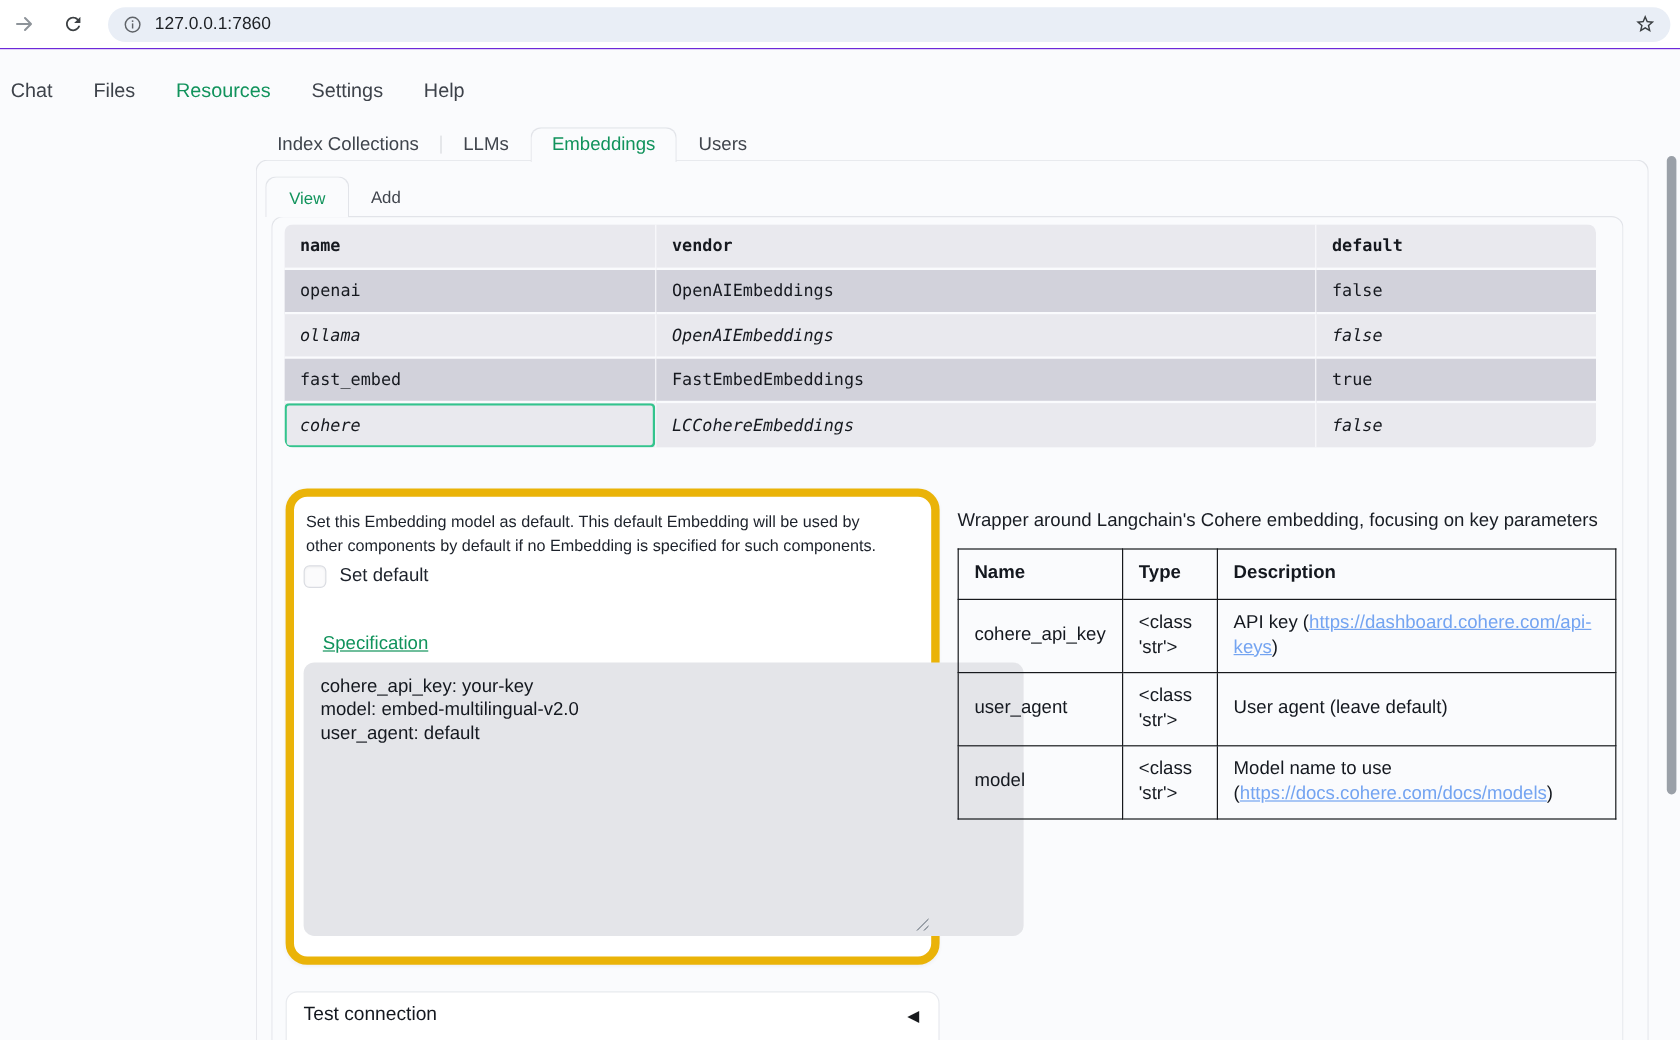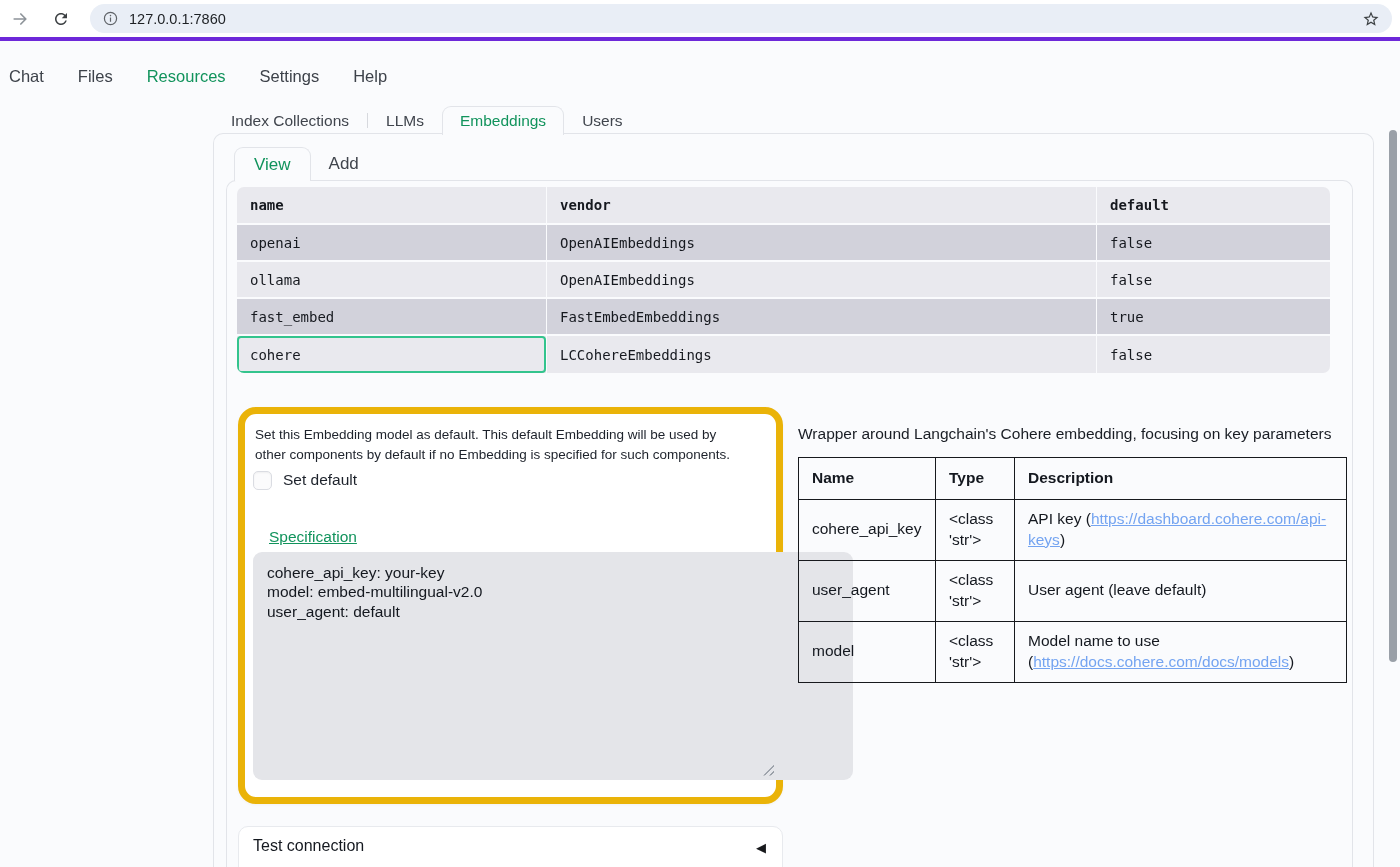--- a/index.html
+++ b/index.html
@@ -14,21 +14,21 @@
   body{
     width:1400px;height:867px;overflow:hidden;position:relative;
     background:var(--page-bg);
     font-family:"Liberation Sans",sans-serif;
     -webkit-font-smoothing:antialiased;
   }
 
   
   .chrome{
     position:absolute;top:0;left:0;width:1400px;height:41px;background:#fff;
-    border-bottom:4px solid #6d28d9;display:flex;align-items:center;
+    border-bottom:1px solid #6d28d9;display:flex;align-items:center;
   }
   .chrome svg{display:block;}
   .i-forward{margin-left:10px;}
   .i-reload{margin-left:22px;}
   .urlbar{
     flex:1;height:29px;margin:0 8px 0 20px;border-radius:15px;background:#e9eef6;
     display:flex;align-items:center;padding:0 12px;
   }
   .url-text{margin-left:10px;font-size:14.5px;color:#1d2024;}
   .i-star{margin-left:auto;}
@@ -52,21 +52,21 @@
     border:1px solid var(--border);border-bottom:none;border-radius:9px 9px 0 0;
     background:var(--page-bg);color:var(--green);font-weight:400;padding:0 17px;
   }
   .tab-sep{width:1px;background:#d7d9de;margin:7px 0;}
 
   
   .inner-panel{
     position:absolute;left:226px;top:180px;width:1127px;height:687px;
     border:1px solid var(--border);border-bottom:none;border-radius:10px 10px 0 0;
   }
-  .vtabs{position:absolute;left:234px;top:147px;height:34px;display:flex;z-index:3;font-size:17px;}
+  .vtabs{position:absolute;left:221px;top:147px;height:34px;display:flex;z-index:3;font-size:14px;}
   .vtab{display:flex;align-items:center;padding:0 18px;color:#40454d;}
   .vtab.active{
     border:1px solid var(--border);border-bottom:none;border-radius:9px 9px 0 0;
     background:var(--page-bg);color:var(--green);font-weight:500;padding:0 19px;
   }
 
   
   .df-wrap{position:absolute;left:237px;top:187px;z-index:2;border-radius:7px;overflow:hidden;}
   table.df{
     border-collapse:separate;border-spacing:0;width:1093px;table-layout:fixed;
@@ -74,21 +74,21 @@
   }
   .df th,.df td{
     height:37px;padding:0 13px;text-align:left;font-weight:normal;
     border-bottom:2px solid var(--page-bg);border-right:1px solid var(--page-bg);
     overflow:hidden;white-space:nowrap;
   }
   .df th{background:#e9e9ee;font-weight:bold;height:38px;}
   .df th:last-child,.df td:last-child{border-right:none;}
   .df tbody tr:last-child td{border-bottom:none;}
   .df tr.odd td{background:#d2d2db;}
-  .df tr.even td{background:#e9e9ee;}
+  .df tr.even td{background:#e9e9ee;font-style:italic;}
   .df td{position:relative;}
   .sel-ring{position:absolute;inset:0;border:2px solid var(--sel-green);border-radius:4px;pointer-events:none;}
 
   
   .left-card{
     position:absolute;left:238px;top:407px;width:545px;height:397px;z-index:2;
     background:#fff;border:7px solid #eab308;border-radius:18px;
     box-shadow:0 1px 3px rgba(0,0,0,.04);padding:11px 8px 0 8px;
   }
   .hint{font-size:13.5px;line-height:1.5;color:#1d222b;max-width:486px;margin:0 0 0 2px;}

